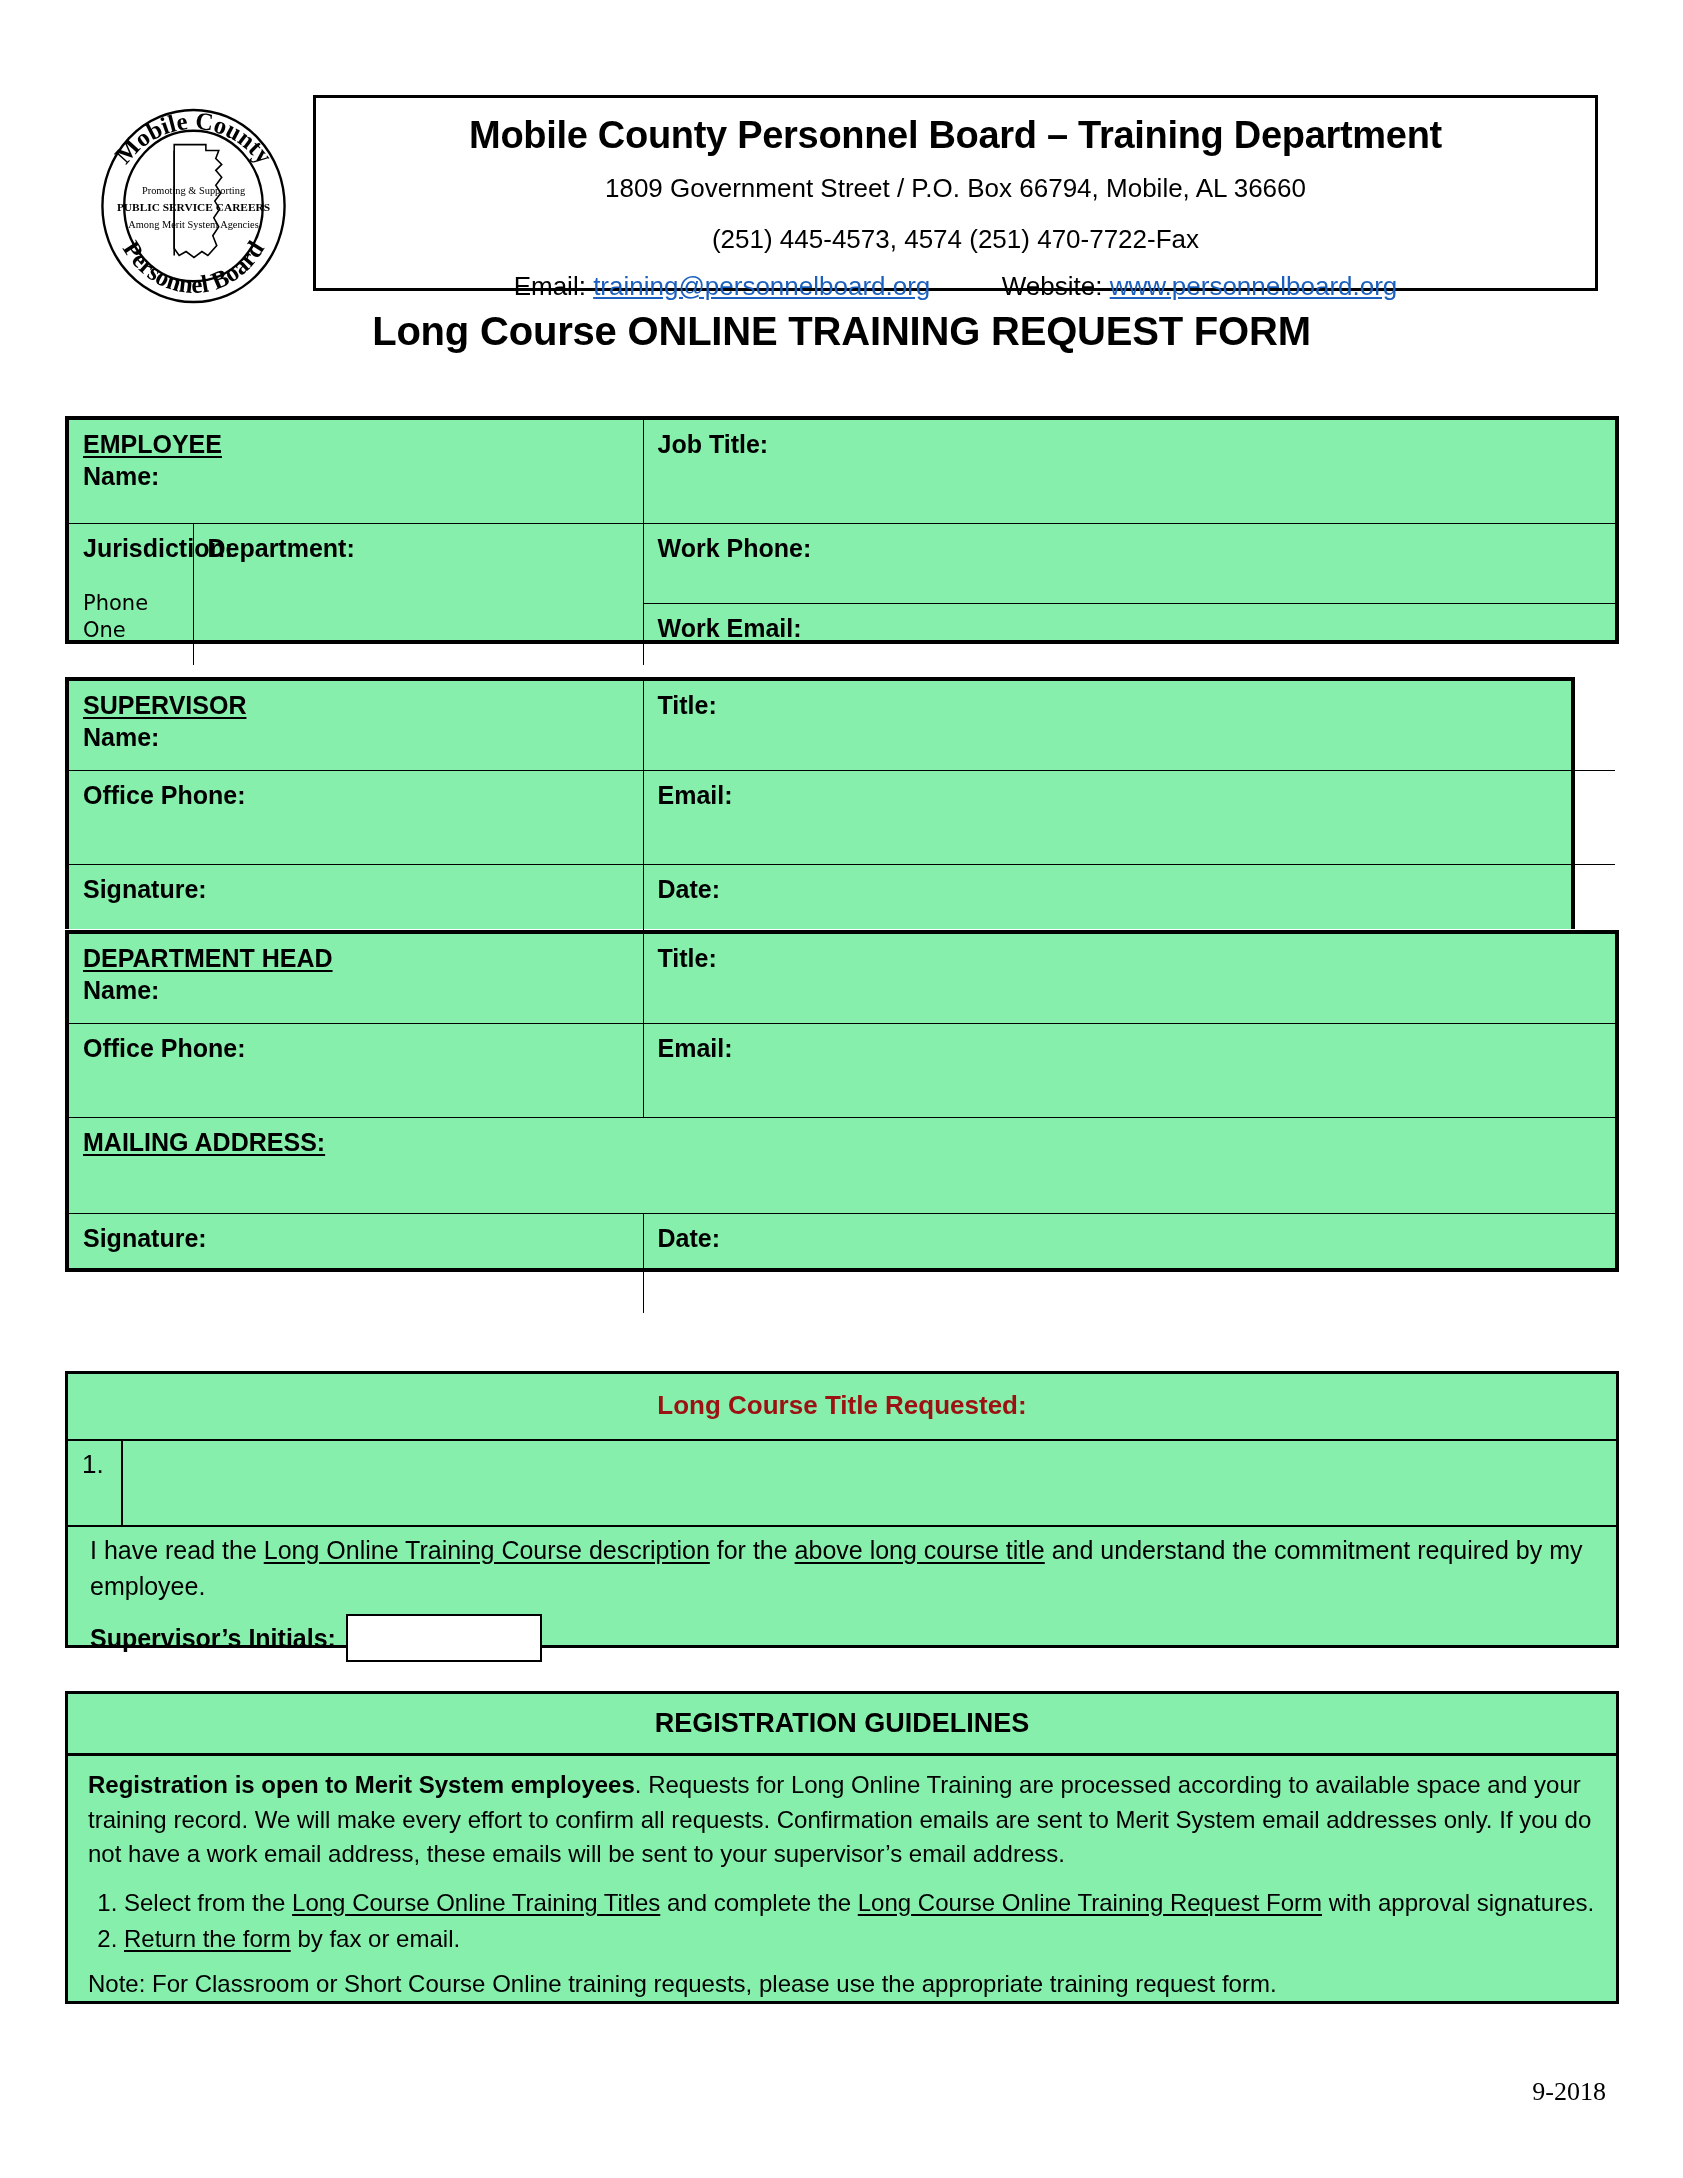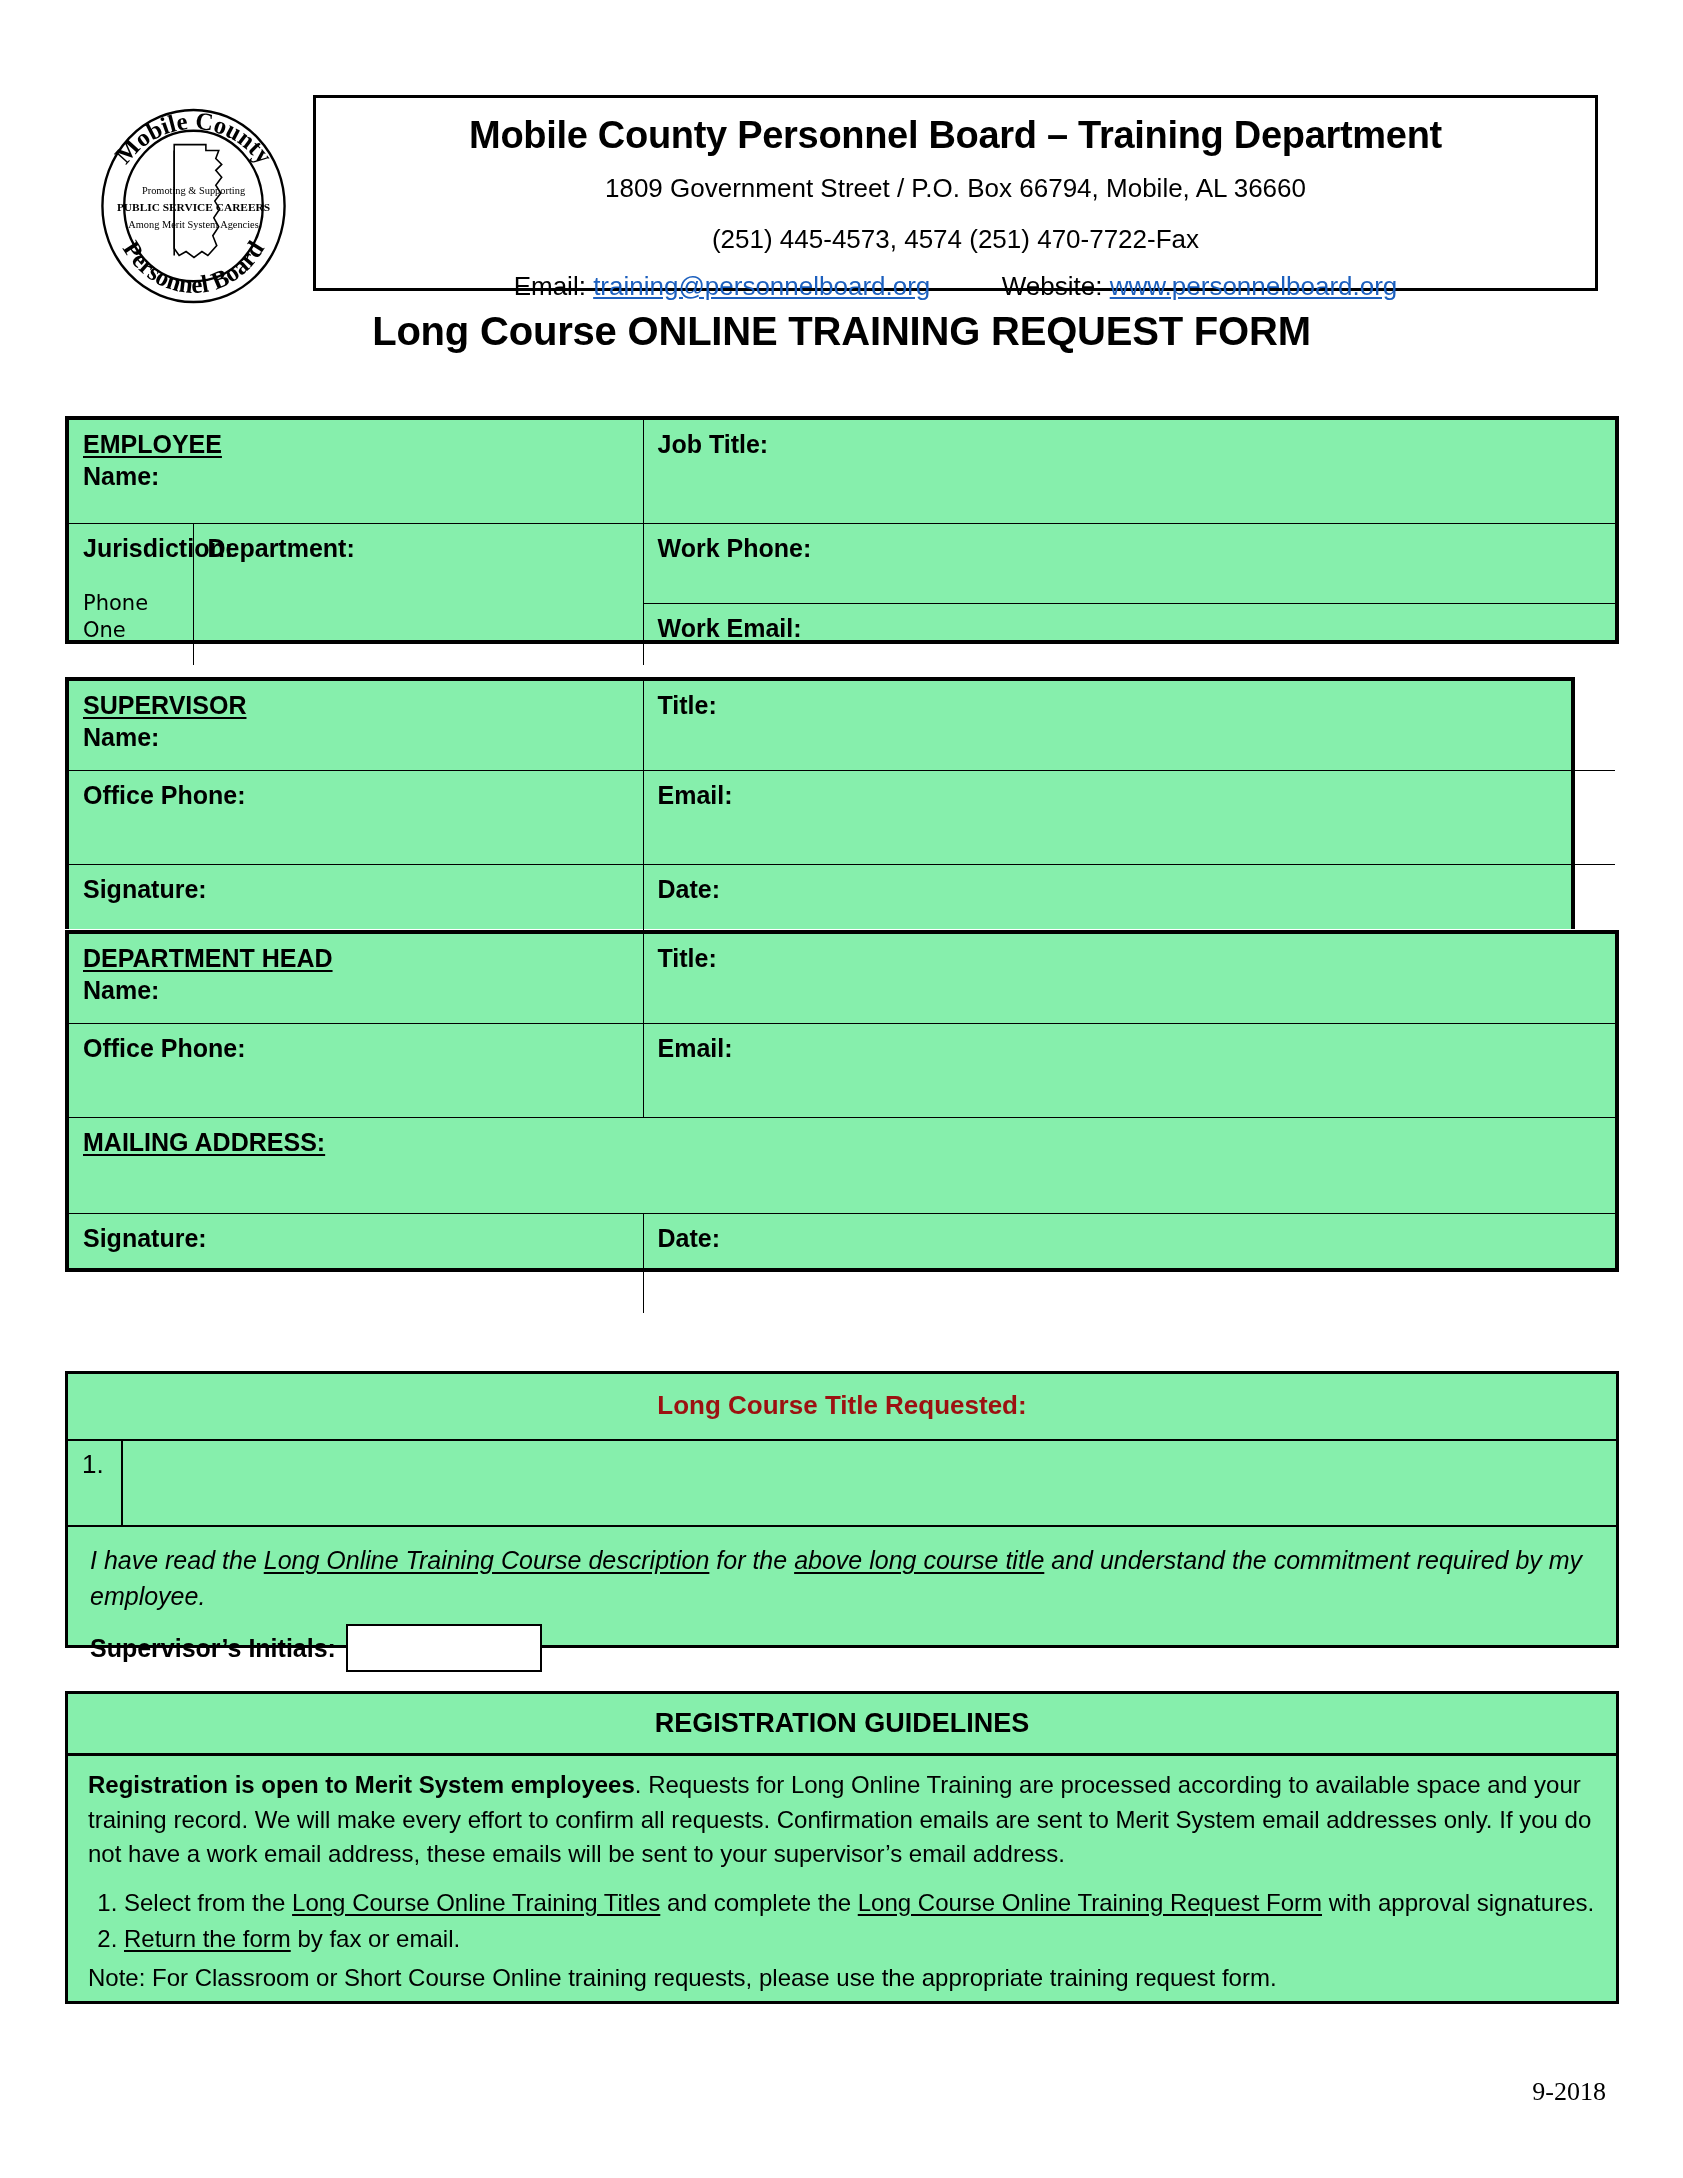--- a/index.html
+++ b/index.html
@@ -178,24 +178,23 @@
   .course-num {
     width: 55px;
     border-right: 2px solid #000;
     font-size: 26px;
     padding: 8px 0 0 14px;
     box-sizing: border-box;
   }
   .course-input { flex: 1; }
 
   .attest {
-    padding: 16px 22px 0 22px;
+    padding: 6px 22px 0 22px;
     font-size: 25px;
     line-height: 1.42;
-    font-style: italic;
   }
   .attest u { text-underline-offset: 3px; }
   .initials-row {
     display: flex;
     align-items: center;
     margin-top: 10px;
     padding-left: 22px;
     text-align: center;
   }
   .initials-label {
@@ -230,21 +229,21 @@
     padding: 12px 20px 0 20px;
     font-size: 24px;
     line-height: 1.44;
   }
   .guide-body p { margin: 0 0 14px 0; }
   .guide-body ol {
     margin: 0;
     padding-left: 36px;
   }
   .guide-body ol li { margin-bottom: 2px; }
-  .guide-note { margin-top: 4px; }
+  .guide-note { margin-top: 10px; }
   .guide-body u { text-underline-offset: 3px; }
 
   .footer-date {
     position: absolute;
     right: 77px;
     top: 2077px;
     font-size: 26px;
     font-family: "Liberation Serif", serif;
   }
 </style>

